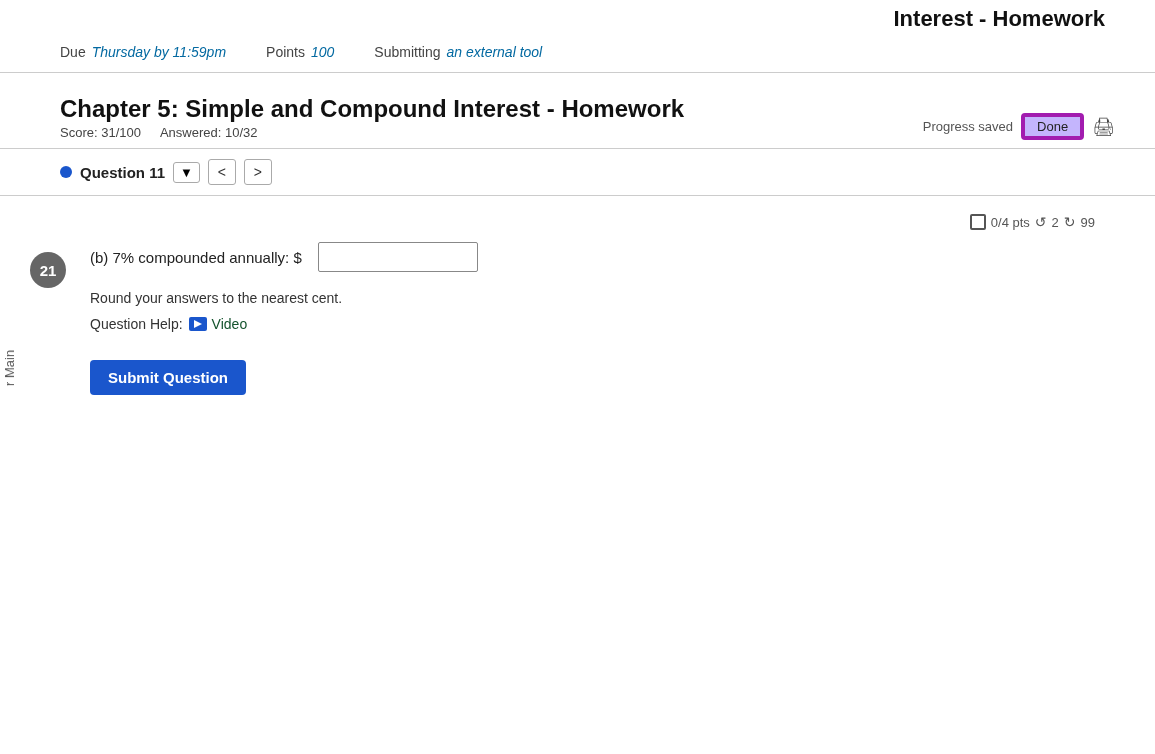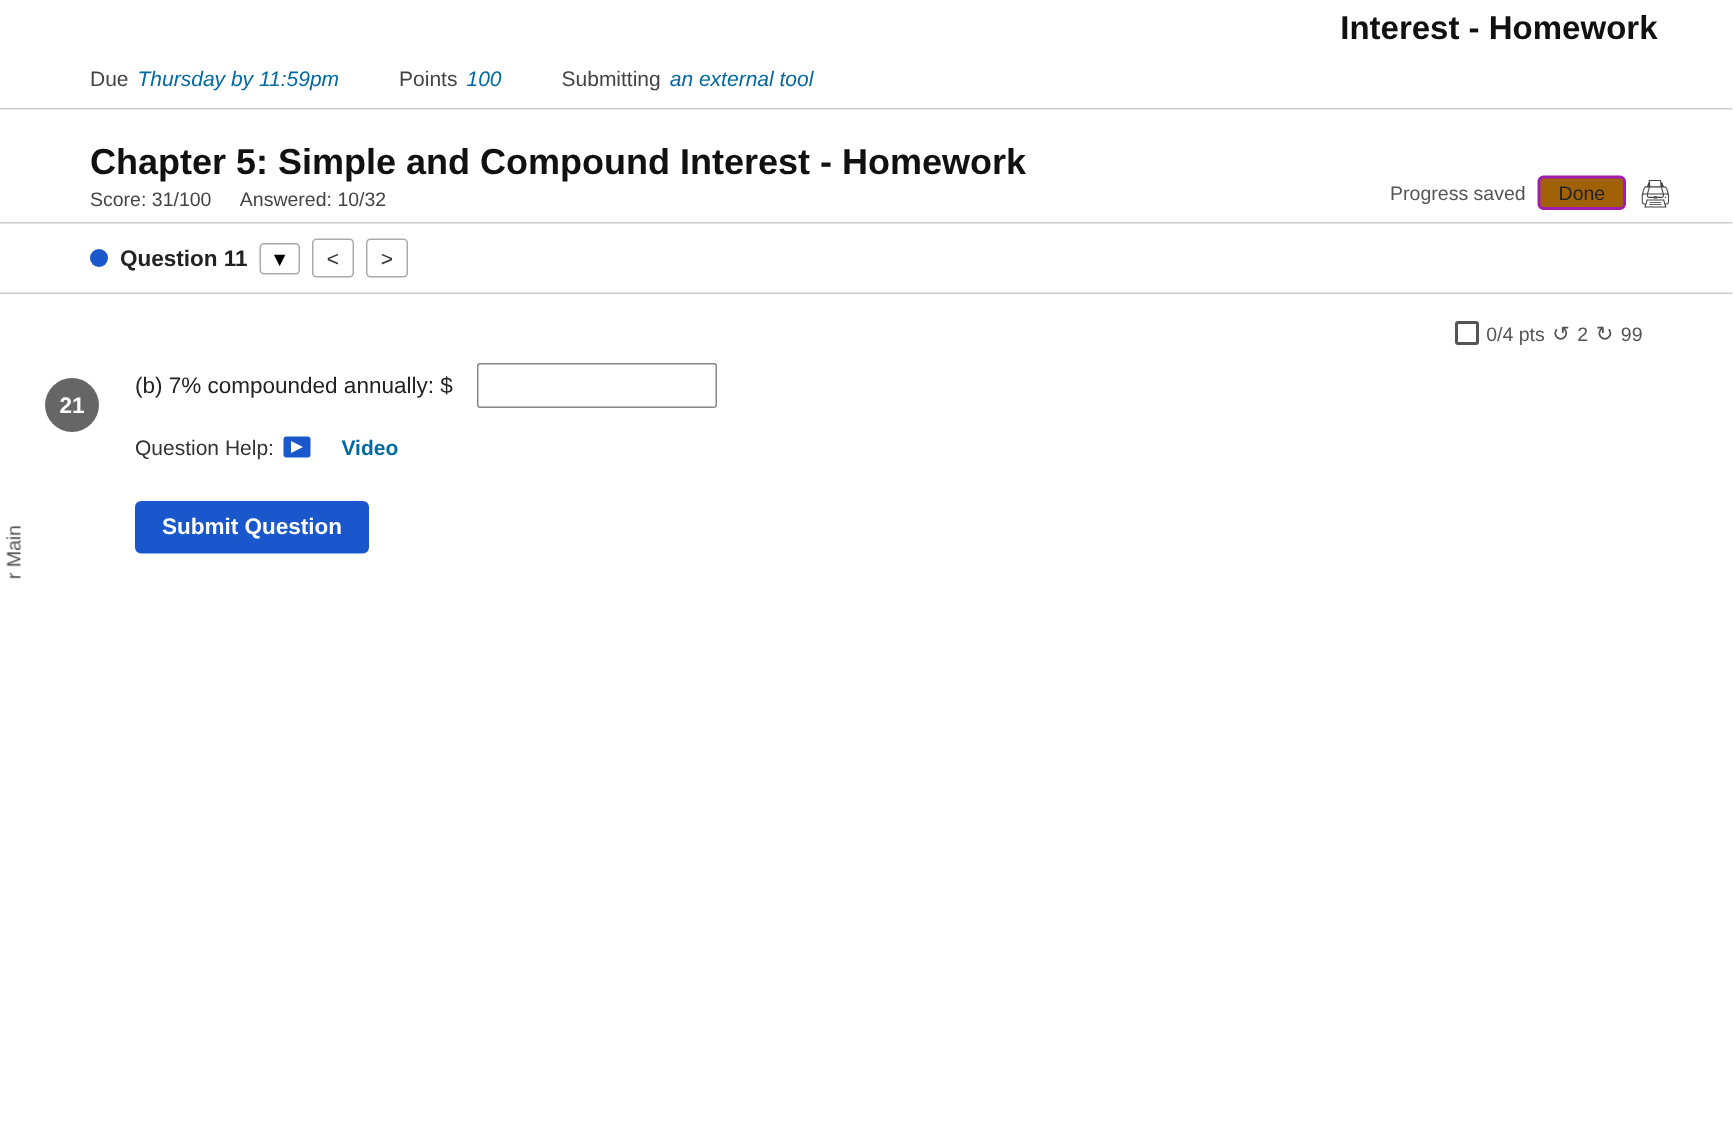--- a/index.html
+++ b/index.html
@@ -55,22 +55,22 @@
       display: flex;
       align-items: center;
       gap: 8px;
       margin-top: 4px;
       font-size: 13px;
     }
     .progress-saved-text {
       color: #555;
     }
     .done-btn {
-      background: #a16207;
-      border: 2px solid #a21caf;
+      background: #c4b5fd;
+      border: 4px solid #a21caf;
       border-radius: 4px;
       padding: 2px 12px;
       font-size: 13px;
       cursor: pointer;
       color: #222;
     }
     .print-btn {
       background: none;
       border: none;
       font-size: 18px;
@@ -203,27 +203,26 @@
     }
     .question-help {
       display: flex;
       align-items: center;
       gap: 6px;
       font-size: 14px;
       color: #333;
       margin-bottom: 28px;
     }
     .video-link {
-      color: #0369a1;
+      color: #14532d;
       text-decoration: none;
       display: flex;
       align-items: center;
-      gap: 21px;
-      font-size: 14px;
-      font-weight: bold;
+      gap: 5px;
+      font-size: 14px;
     }
     .video-icon {
       display: inline-block;
       width: 18px;
       height: 14px;
       background: #1a56cc;
       border-radius: 2px;
       position: relative;
       vertical-align: middle;
     }
@@ -321,20 +320,21 @@
 
   
   <div class="part-row">
     <span class="part-label">(b) 7% compounded annually: $</span>
     <div class="dollar-input-wrap">
       <input class="answer-input" type="text" placeholder="" style="">
     </div>
   </div>
 
   
+  <div class="round-note">Round your answers to the nearest cent.</div>
 
   
   <div class="question-help">
     <span>Question Help:</span>
     <a href="#" class="video-link">
       <span class="video-icon"></span>
       <span>Video</span>
     </a>
   </div>
 

